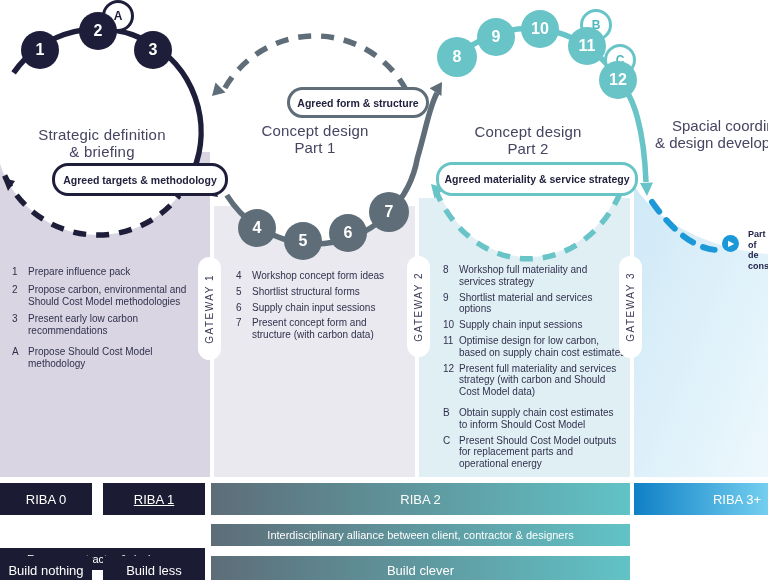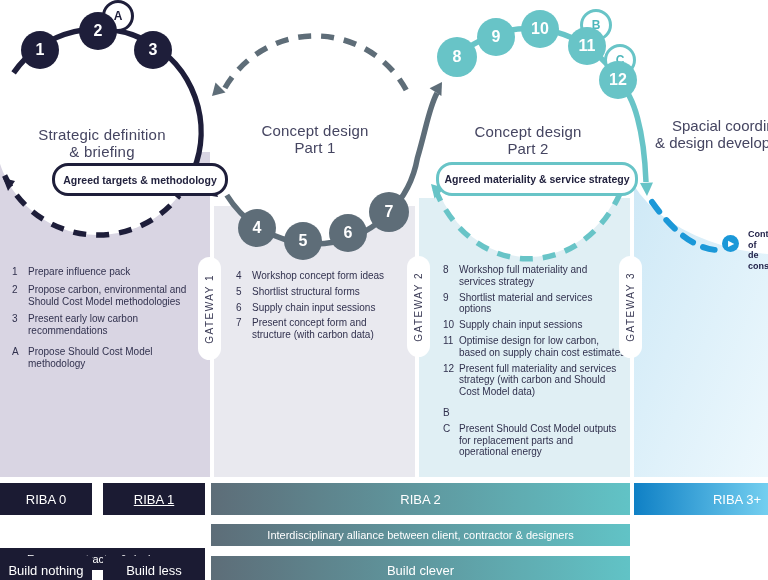--- a/index.html
+++ b/index.html
@@ -149,20 +149,21 @@
       </div>
     <div class="li gap">
         <span class="k">A</span>
         <span class="t">Propose Should Cost Model
 methodology</span>
       </div>
   </div>
 
   <div class="ph-title" style="left:235px;top:122px;width:160px;">Concept design
 Part 1</div>
+  <div class="milestone" style="left:287px;top:87px;width:136px;height:25px;border:3px solid #5e6d78;">Agreed form &amp; structure</div>
   <div class="node n-slate" style="left:238px;top:209px;">4</div>
   <div class="node n-slate" style="left:284px;top:222px;">5</div>
   <div class="node n-slate" style="left:329px;top:214px;">6</div>
   <div class="node n-slate big" style="left:369px;top:192px;">7</div>
 
   <div class="list list2" style="left:236px;top:270px;width:175px;">
     <div class="li">
         <span class="k">4</span>
         <span class="t">Workshop concept form ideas</span>
       </div>
@@ -213,35 +214,37 @@
 based on supply chain cost estimates</span>
       </div>
     <div class="li">
         <span class="k">12</span>
         <span class="t">Present full materiality and services
 strategy (with carbon and Should
 Cost Model data)</span>
       </div>
     <div class="li gap">
         <span class="k">B</span>
+        <span class="t">Obtain supply chain cost estimates
+to inform Should Cost Model</span>
       </div>
     <div class="li">
         <span class="k">C</span>
         <span class="t">Present Should Cost Model outputs
 for replacement parts and
 operational energy</span>
       </div>
   </div>
 
   <div class="ph-title-line" style="left:672px;top:117px;">Spacial coordination</div>
   <div class="ph-title-line" style="left:655px;top:134px;">&amp; design development</div>
   <div class="play" style="left:722px;top:235px;">
       <span>▶</span>
     </div>
-  <div class="note" style="left:748px;top:229px;">Cont
+  <div class="note" style="left:748px;top:229px;">Part
 of de
 cons</div>
 
   <div class="gateway" style="left:198px;top:257px;width:23px;height:103px;">
       <span>GATEWAY 1</span>
     </div>
   <div class="gateway" style="left:407px;top:256px;width:23px;height:101px;">
       <span>GATEWAY 2</span>
     </div>
   <div class="gateway" style="left:619px;top:256px;width:23px;height:102px;">

